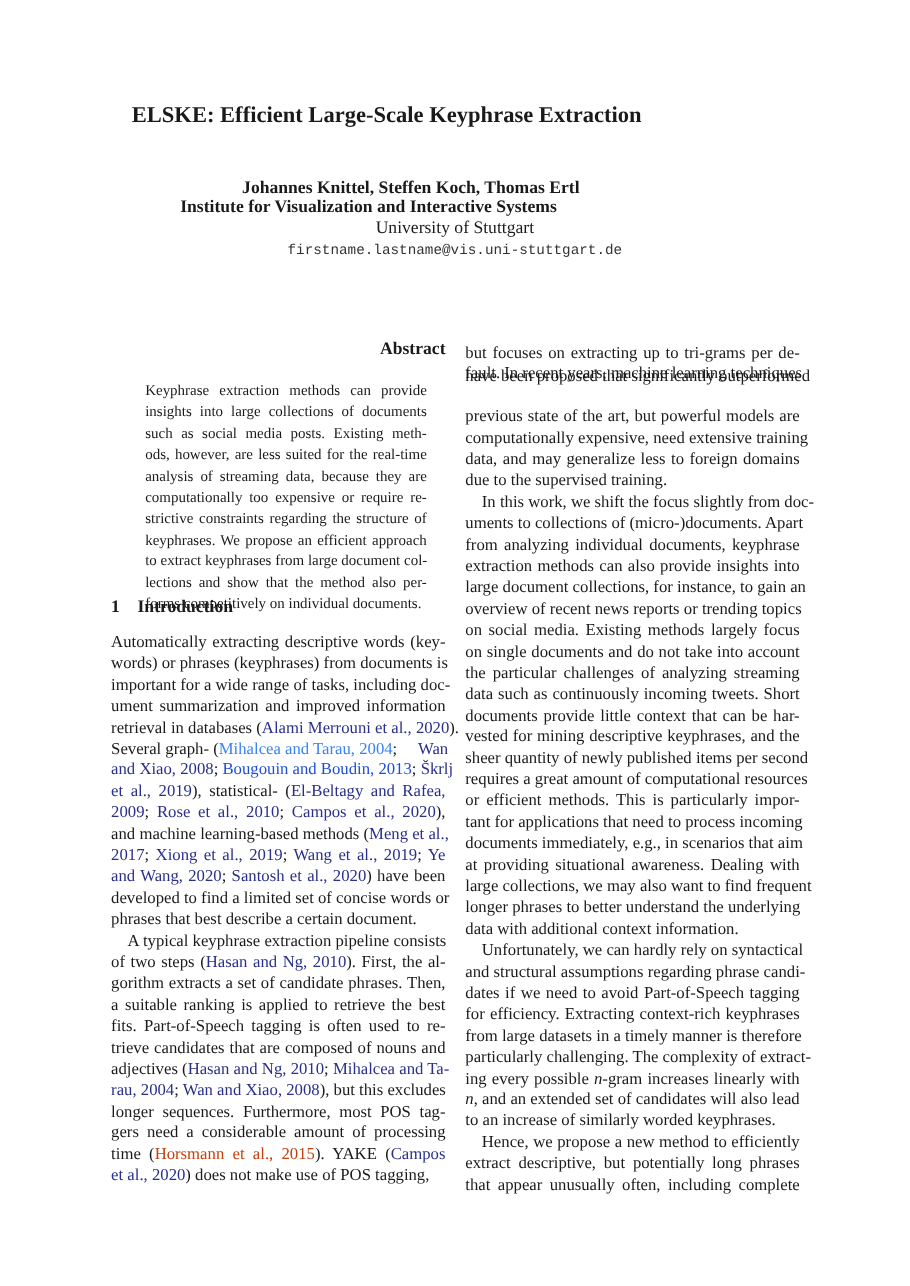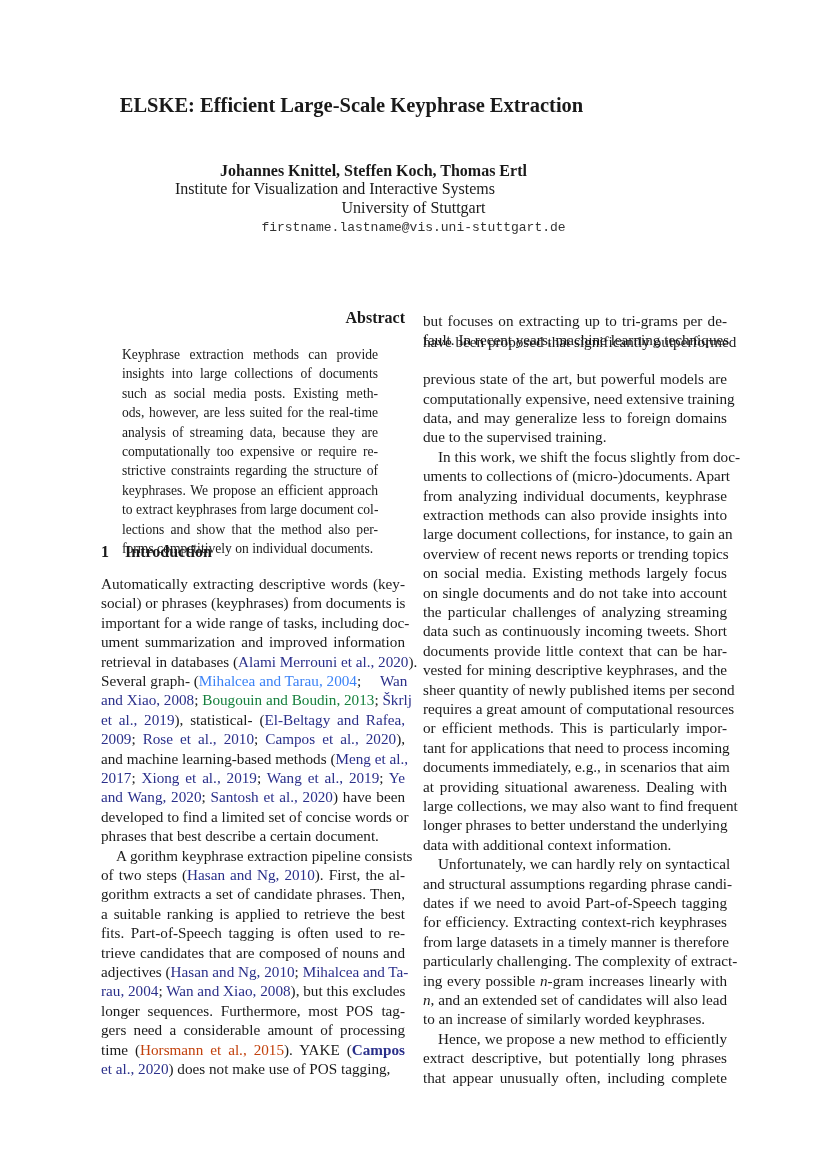--- a/index.html
+++ b/index.html
@@ -1,31 +1,31 @@
 <!DOCTYPE html>
 <html><head>
 <meta charset="utf-8">
 <style>
   html, body { margin: 0; padding: 0; background: #ffffff; }
   body { width: 827px; height: 1169px; position: relative; overflow: hidden;
          font-family: "Liberation Serif", "DejaVu Serif", serif; color: #1a1a1a; }
   .abs { position: absolute; }
   .title { top: 94px; left: 0; width: 703px; text-align: center; font-size: 20.5px; font-weight: bold; }
   .authors { top: 162px; left: 0; width: 747px; text-align: center; font-size: 16px; font-weight: bold; }
-  .affil { top: 180px; left: 0; width: 670px; text-align: center; font-size: 16px; }
+  .affil { top: 180px; left: 0; width: 670px; text-align: center; font-size: 16px; font-weight: bold; }
   .univ { top: 199px; left: 0; width: 827px; text-align: center; font-size: 16px; }
   .email { top: 220px; left: 0; width: 827px; text-align: center; font-size: 13px;
            font-family: "Liberation Mono", "DejaVu Sans Mono", monospace; color: #333; }
   .abs-head { top: 309px; left: 101px; width: 304px; text-align: right; font-size: 16px; font-weight: bold; }
   .sec-head { top: 543px; left: 101px; font-size: 16px; font-weight: bold; }
   .sec-head .num { display: inline-block; width: 24px; }
   .line { position: absolute; font-size: 15.2px; line-height: 19px; white-space: nowrap;
           text-align: justify; text-align-last: justify; height: 19px; overflow: visible; }
   .line.last { text-align-last: left; }
-  .abstract-line { left: 122px; width: 256px; font-size: 13.6px; }
+  .abstract-line { left: 132px; width: 256px; font-size: 13.6px; }
   .left-line { left: 101px; width: 304px; }
   .right-line { left: 423px; width: 304px; }
   .indent { text-indent: 15px; }
   .cite { color: #2a2f8a; }
   .math { font-style: italic; }
 </style>
 </head>
 <body>
 
 <div class="abs title">ELSKE: Efficient Large-Scale Keyphrase Extraction</div>
@@ -48,44 +48,44 @@
     <div class="line abstract-line" style="top: 519.6px;"><span>lections and show that the method also per-</span></div>
     <div class="line abstract-line last" style="top: 539px;"><span>forms competitively on individual documents.</span></div>
   </div>
 
 <div class="abs sec-head">
   <span class="num">1</span><span>Introduction</span>
 </div>
 
 <div id="left-col">
     <div class="line left-line" style="top: 574px;"><span>Automatically extracting descriptive words (key-</span></div>
-    <div class="line left-line" style="top: 593.4px;"><span>social) or phrases (keyphrases) from documents is</span></div>
+    <div class="line left-line" style="top: 593.4px;"><span>words) or phrases (keyphrases) from documents is</span></div>
     <div class="line left-line" style="top: 612.8px;"><span>important for a wide range of tasks, including doc-</span></div>
     <div class="line left-line" style="top: 632.2px;"><span>ument summarization and improved information</span></div>
     <div class="line left-line" style="top: 651.6px;"><span>retrieval in databases (</span><span class="cite" style="color: rgb(42, 47, 138);">Alami Merrouni et al., 2020</span><span>).</span></div>
     <div class="line left-line" style="top: 671px;"><span>Several graph- (</span><span class="cite" style="color: #3b82f6;">Mihalcea and Tarau, 2004</span><span>; </span><span class="cite" style="color: rgb(42, 47, 138); margin-left: 15px;">Wan</span></div>
-    <div class="line left-line" style="top: 690.4px;"><span class="cite" style="color: rgb(42, 47, 138);">and Xiao, 2008</span><span>; </span><span class="cite" style="color: #15803d;">Bougouin and Boudin, 2013</span><span>; </span><span class="cite" style="color: rgb(42, 47, 138);">Škrlj</span></div>
+    <div class="line left-line" style="top: 690.4px;"><span class="cite" style="color: rgb(42, 47, 138);">and Xiao, 2008</span><span>; </span><span class="cite" style="color: #1d4ed8;">Bougouin and Boudin, 2013</span><span>; </span><span class="cite" style="color: rgb(42, 47, 138);">Škrlj</span></div>
     <div class="line left-line" style="top: 709.8px;"><span class="cite" style="color: rgb(42, 47, 138);">et al., 2019</span><span>), statistical- (</span><span class="cite" style="color: rgb(42, 47, 138);">El-Beltagy and Rafea,</span></div>
     <div class="line left-line" style="top: 729.2px;"><span class="cite" style="color: rgb(42, 47, 138);">2009</span><span>; </span><span class="cite" style="color: rgb(42, 47, 138);">Rose et al., 2010</span><span>; </span><span class="cite" style="color: rgb(42, 47, 138);">Campos et al., 2020</span><span>),</span></div>
     <div class="line left-line" style="top: 748.6px;"><span>and machine learning-based methods (</span><span class="cite" style="color: rgb(42, 47, 138);">Meng et al.,</span></div>
     <div class="line left-line" style="top: 768px;"><span class="cite" style="color: rgb(42, 47, 138);">2017</span><span>; </span><span class="cite" style="color: rgb(42, 47, 138);">Xiong et al., 2019</span><span>; </span><span class="cite" style="color: rgb(42, 47, 138);">Wang et al., 2019</span><span>; </span><span class="cite" style="color: rgb(42, 47, 138);">Ye</span></div>
     <div class="line left-line" style="top: 787.4px;"><span class="cite" style="color: rgb(42, 47, 138);">and Wang, 2020</span><span>; </span><span class="cite" style="color: rgb(42, 47, 138);">Santosh et al., 2020</span><span>) have been</span></div>
     <div class="line left-line" style="top: 806.8px;"><span>developed to find a limited set of concise words or</span></div>
     <div class="line left-line last" style="top: 826.2px;"><span>phrases that best describe a certain document.</span></div>
-    <div class="line left-line indent" style="top: 845.6px;"><span>A gorithm keyphrase extraction pipeline consists</span></div>
+    <div class="line left-line indent" style="top: 845.6px;"><span>A typical keyphrase extraction pipeline consists</span></div>
     <div class="line left-line" style="top: 865px;"><span>of two steps (</span><span class="cite" style="color: rgb(42, 47, 138);">Hasan and Ng, 2010</span><span>).  First, the al-</span></div>
     <div class="line left-line" style="top: 884.4px;"><span>gorithm extracts a set of candidate phrases. Then,</span></div>
     <div class="line left-line" style="top: 903.8px;"><span>a suitable ranking is applied to retrieve the best</span></div>
     <div class="line left-line" style="top: 923.2px;"><span>fits.  Part-of-Speech tagging is often used to re-</span></div>
     <div class="line left-line" style="top: 942.6px;"><span>trieve candidates that are composed of nouns and</span></div>
     <div class="line left-line" style="top: 962px;"><span>adjectives (</span><span class="cite" style="color: rgb(42, 47, 138);">Hasan and Ng, 2010</span><span>; </span><span class="cite" style="color: rgb(42, 47, 138);">Mihalcea and Ta-</span></div>
     <div class="line left-line" style="top: 981.4px;"><span class="cite" style="color: rgb(42, 47, 138);">rau, 2004</span><span>; </span><span class="cite" style="color: rgb(42, 47, 138);">Wan and Xiao, 2008</span><span>), but this excludes</span></div>
     <div class="line left-line" style="top: 1000.8px;"><span>longer sequences.  Furthermore, most POS tag-</span></div>
     <div class="line left-line" style="top: 1020.2px;"><span>gers need a considerable amount of processing</span></div>
-    <div class="line left-line" style="top: 1039.6px;"><span>time (</span><span class="cite" style="color: #c2410c;">Horsmann et al., 2015</span><span>).  YAKE (</span><span class="cite" style="color: rgb(42, 47, 138); font-weight: bold;">Campos</span></div>
+    <div class="line left-line" style="top: 1039.6px;"><span>time (</span><span class="cite" style="color: #c2410c;">Horsmann et al., 2015</span><span>).  YAKE (</span><span class="cite" style="color: rgb(42, 47, 138);">Campos</span></div>
     <div class="line left-line last" style="top: 1059px;"><span class="cite" style="color: rgb(42, 47, 138);">et al., 2020</span><span>) does not make use of POS tagging,</span></div>
   </div>
 <div id="right-col">
     <div class="line right-line" style="top: 311px;"><span>but focuses on extracting up to tri-grams per de-</span></div>
     <div class="line right-line" style="top: 330.4px;"><span>fault. In recent years, machine learning techniques</span></div>
     <div class="line right-line" style="top: 332px;"><span>have been proposed that significantly outperformed</span></div>
     <div class="line right-line" style="top: 369.2px;"><span>previous state of the art, but powerful models are</span></div>
     <div class="line right-line" style="top: 388.6px;"><span>computationally expensive, need extensive training</span></div>
     <div class="line right-line" style="top: 408px;"><span>data, and may generalize less to foreign domains</span></div>
     <div class="line right-line last" style="top: 427.4px;"><span>due to the supervised training.</span></div>

